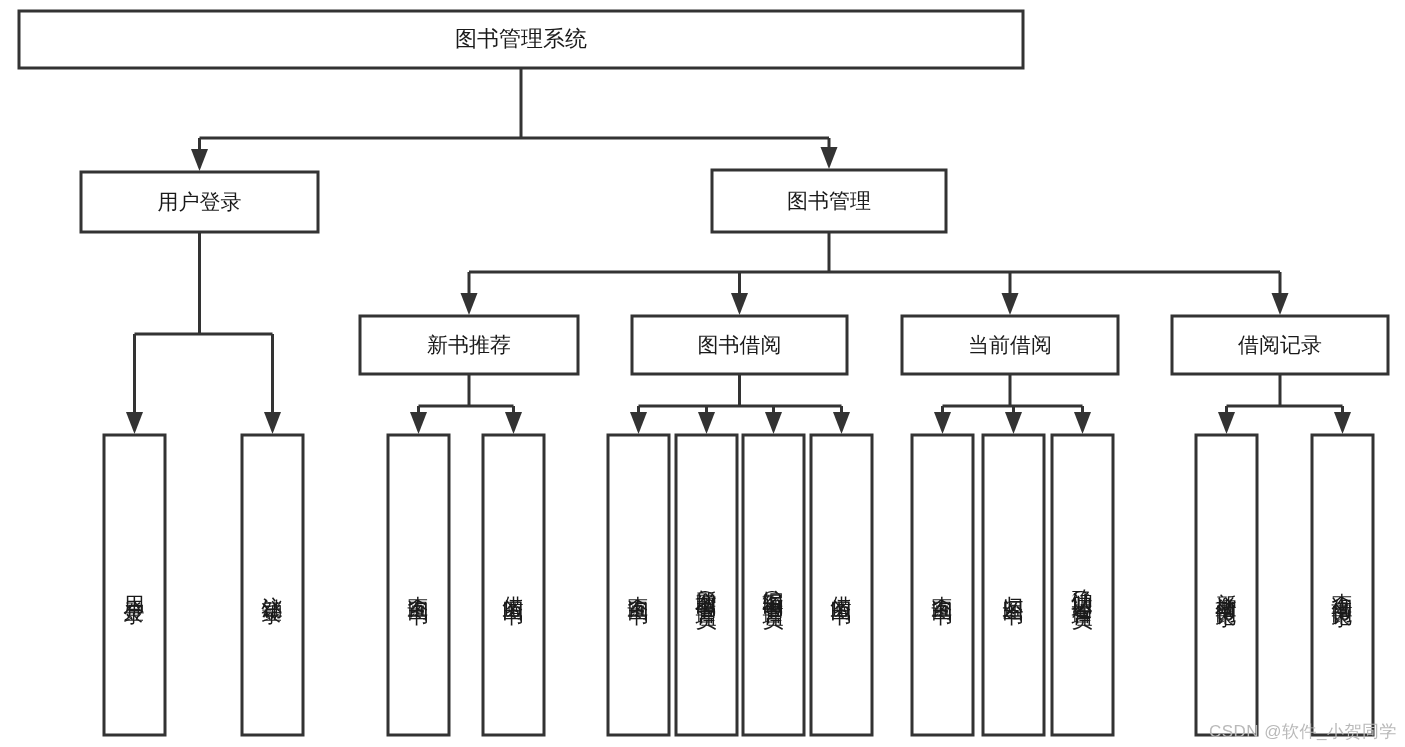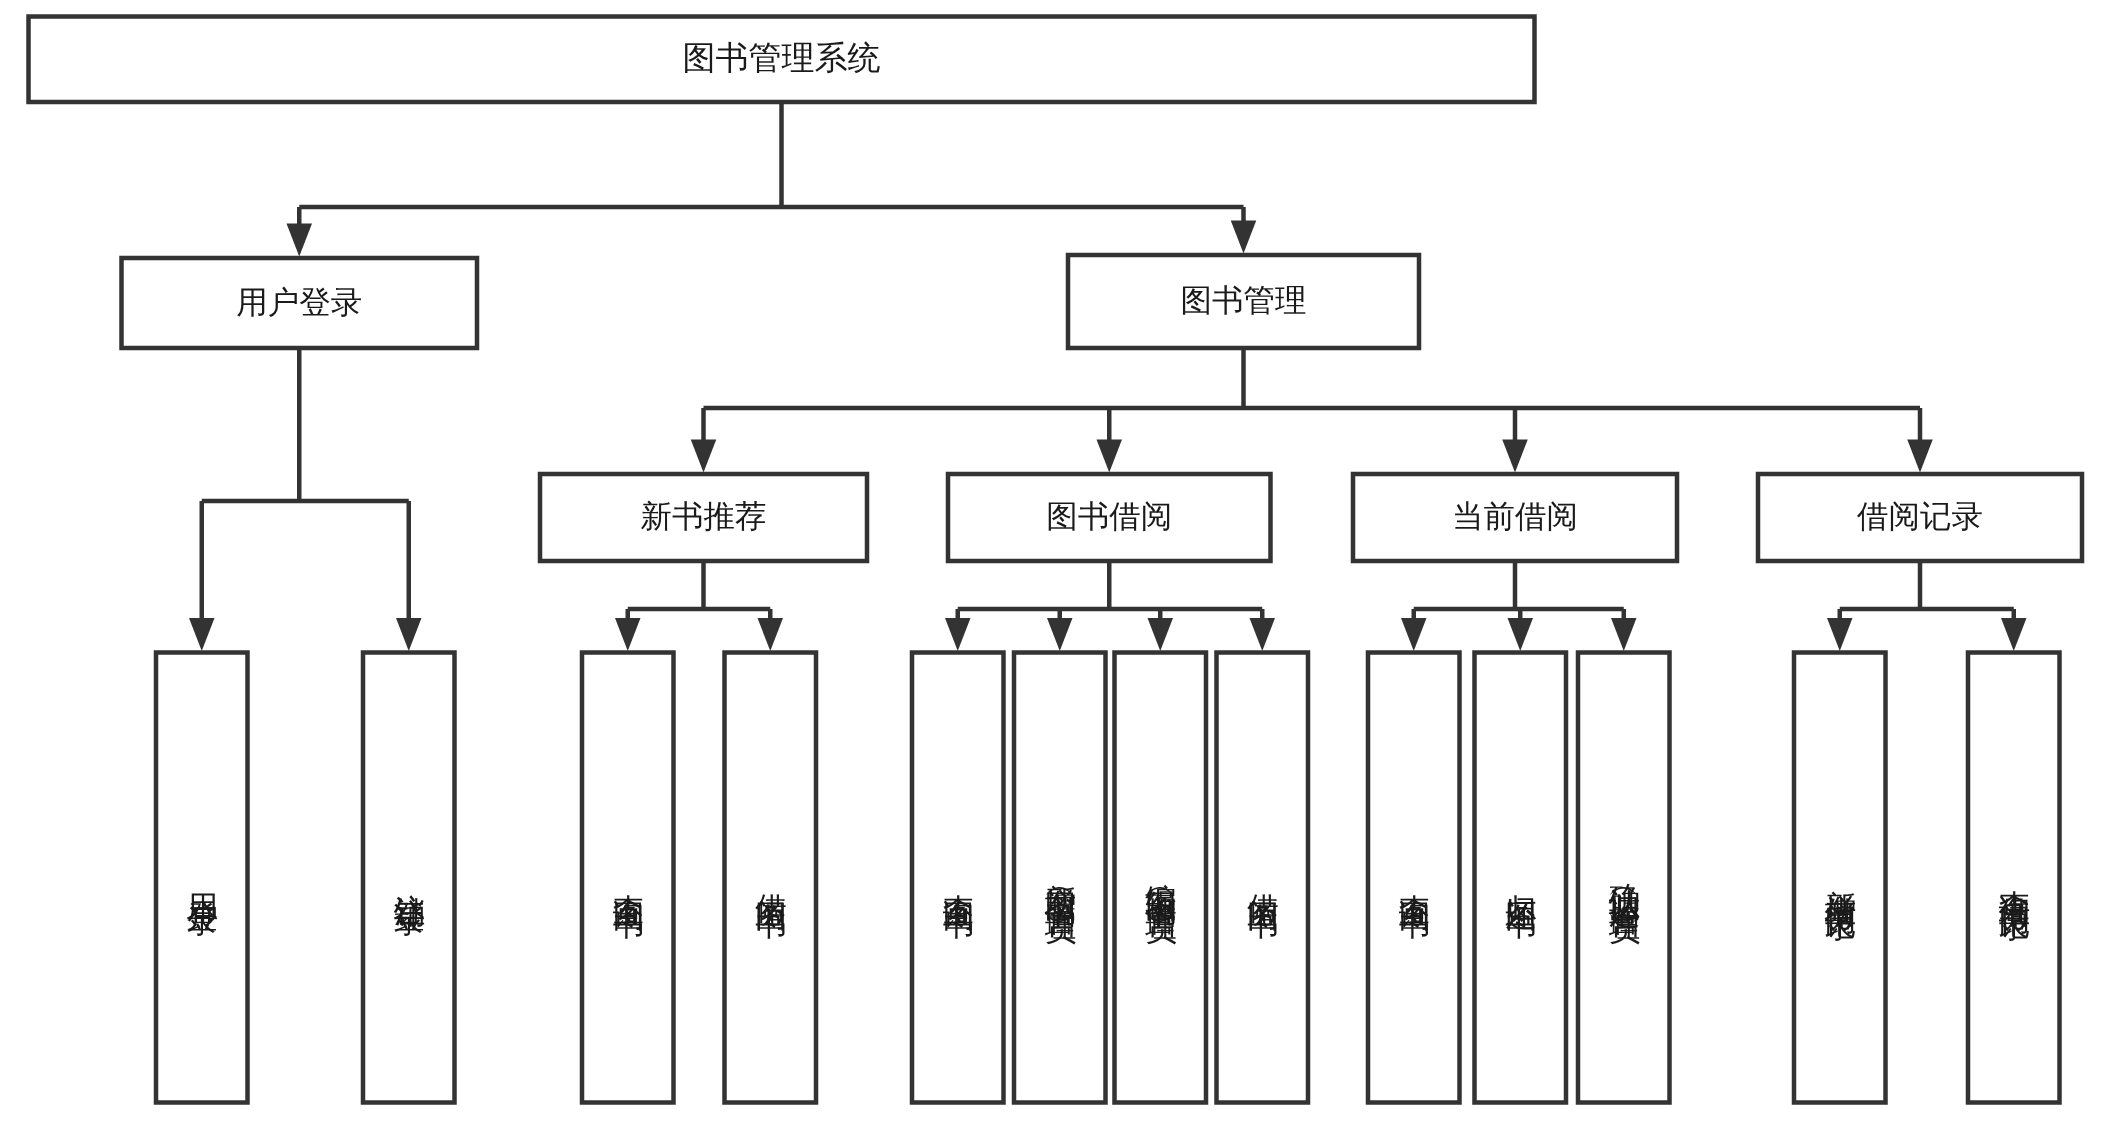--- a/index.html
+++ b/index.html
@@ -216,13 +216,14 @@
       <div class="vlabel" style="left: 1052px; top: 435px; width: 61px; height: 300px;">
         <span>确认归还（管理员）</span>
       </div>
       <div class="vlabel" style="left: 1196px; top: 435px; width: 61px; height: 300px;">
         <span>新增借阅记录</span>
       </div>
       <div class="vlabel" style="left: 1312px; top: 435px; width: 61px; height: 300px;">
         <span>查询借阅记录</span>
       </div>
     </div>
+  <div class="watermark">CSDN @软件_小贺同学</div>
 </div>
 
 </body></html>

